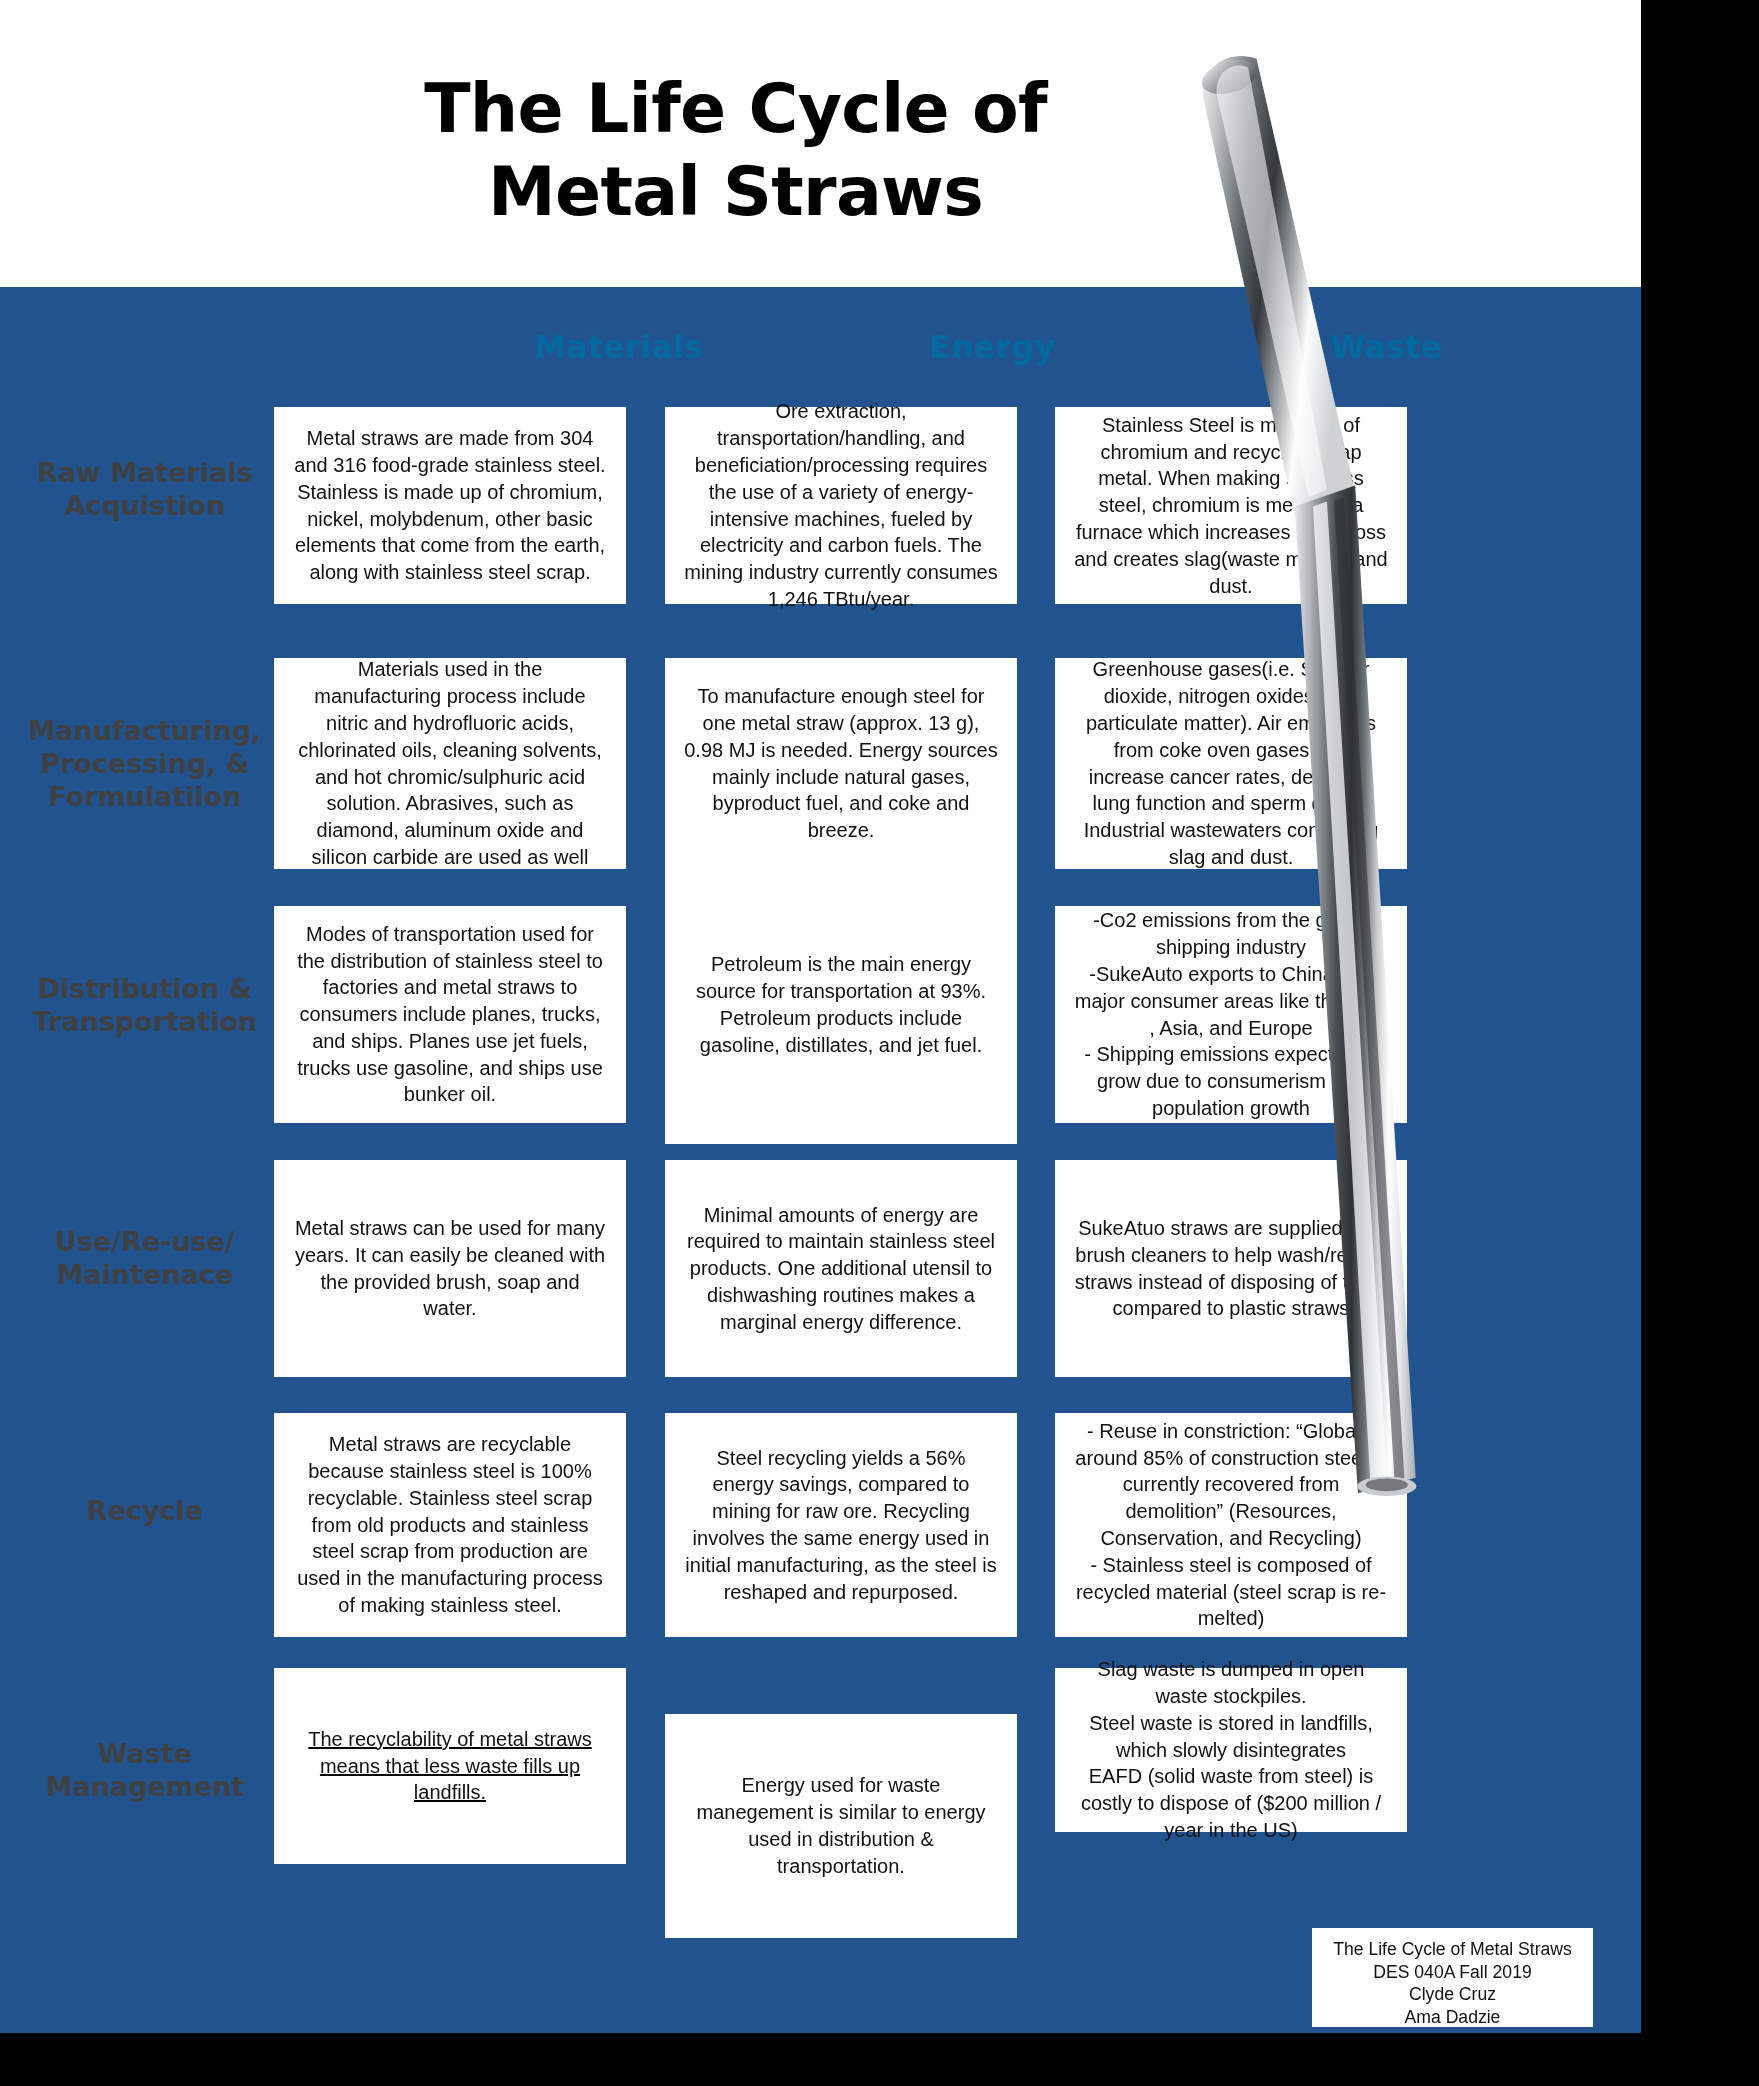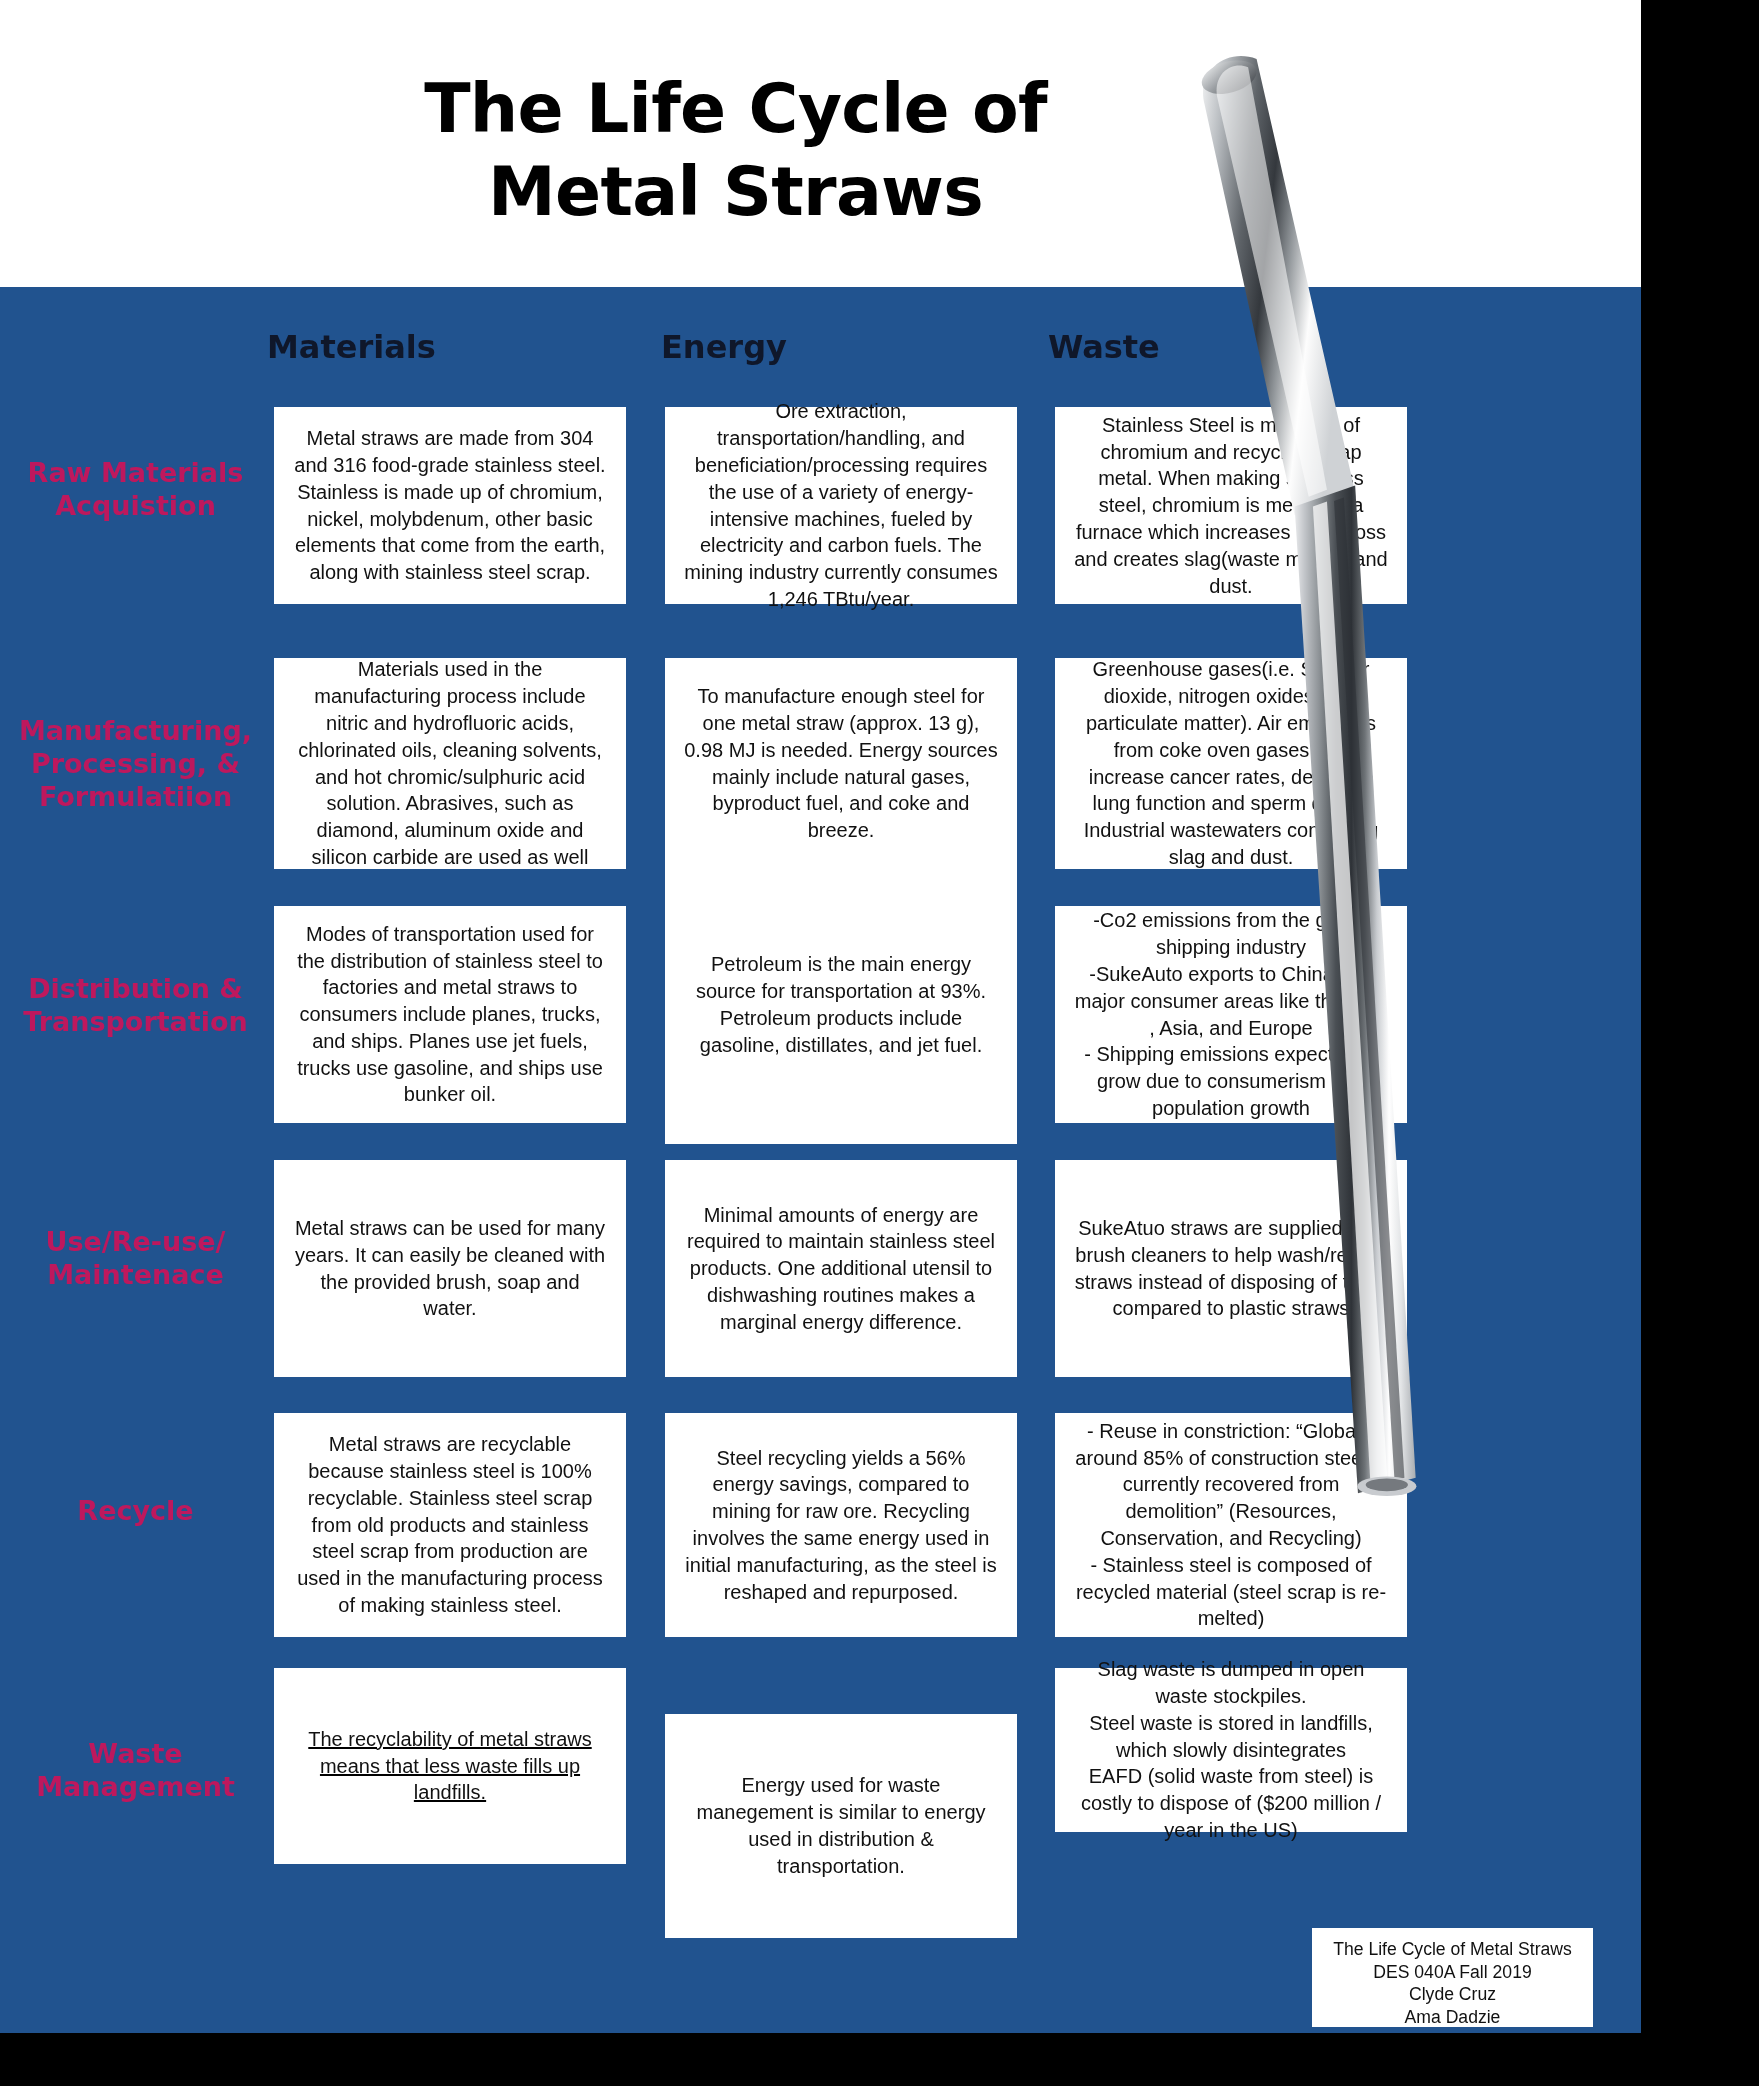--- a/index.html
+++ b/index.html
@@ -61,43 +61,43 @@
     background: #21538f;
   }
 
   
   .col-head {
     position: absolute;
     top: 328px;
     font-family: "DejaVu Sans", sans-serif;
     font-weight: 700;
     font-size: 32px;
-    color: #0f172a;
-    text-align: left;
+    color: #0369a1;
+    text-align: right;
   }
   #head-materials { left: 267px; width: 436px; }
   #head-energy    { left: 661px; width: 394px; }
   #head-waste     { left: 1048px; width: 394px; }
 
   
   .row {
     position: absolute;
     left: 0;
     width: 1641px;
   }
   .row-label {
     position: absolute;
-    left: 2px;
+    left: 11px;
     width: 267px;
     text-align: center;
     font-family: "DejaVu Sans", sans-serif;
     font-weight: 700;
     font-size: 27px;
     line-height: 1.22;
-    color: #be185d;
+    color: #404040;
     white-space: pre-line;
   }
   .cell {
     position: absolute;
     background: #ffffff;
     display: flex;
     align-items: center;
     justify-content: center;
     box-sizing: border-box;
     padding: 9.9px 18.3px;

